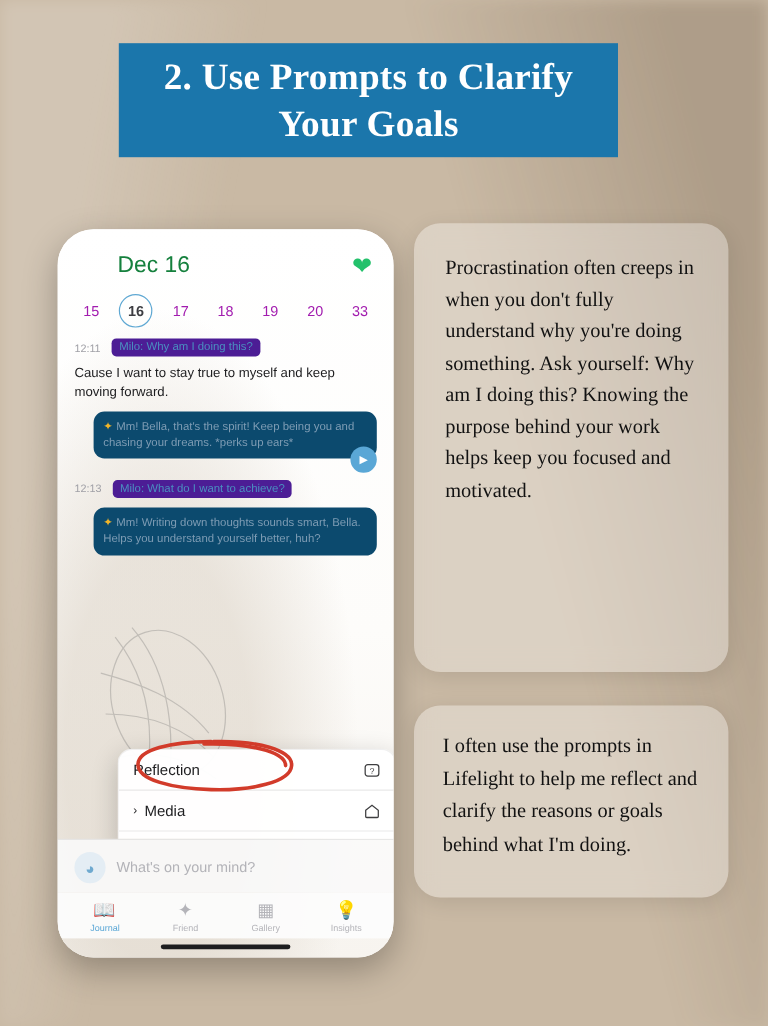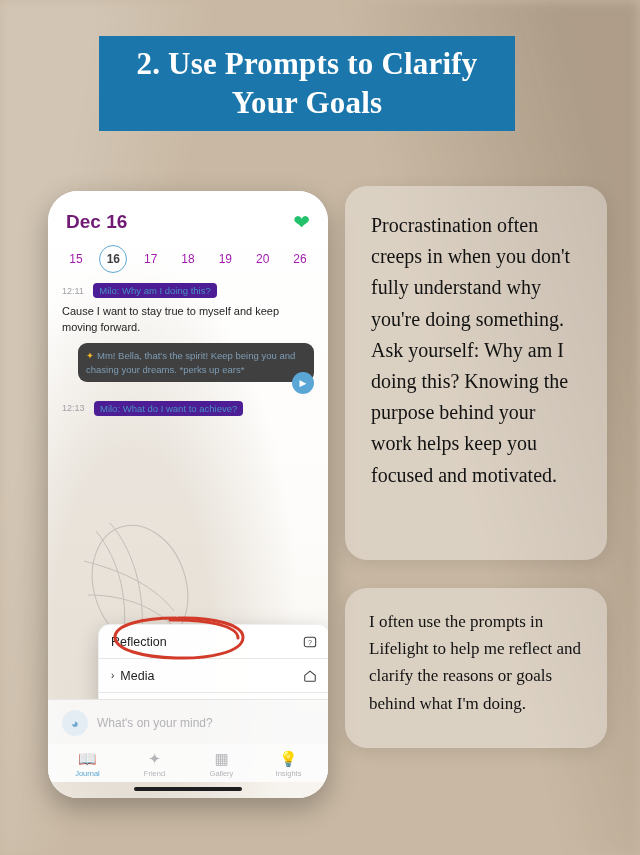--- a/index.html
+++ b/index.html
@@ -78,22 +78,23 @@
     opacity: .30;
   }
 
   .phone-inner { position: relative; height: 100%; display: flex; flex-direction: column; }
 
   .phone-header {
     padding: 20px 18px 6px 18px;
     display: flex; align-items: center; justify-content: space-between;
   }
   .date-title {
-    font-size: 19px; font-weight: 700; color: #701a75;
+    font-size: 19px; font-weight: 400; color: #15803d;
     font-family: "Liberation Sans", sans-serif;
+    margin-left: 32px;
   }
   .heart { color: #23c16b; font-size: 20px; line-height: 1; }
 
   
   .day-strip {
     display: flex; align-items: center; justify-content: space-between;
     padding: 6px 14px 4px 14px;
   }
   .day {
     width: 28px; height: 28px; border-radius: 50%;
@@ -122,21 +123,21 @@
     border-radius: 4px;
     vertical-align: middle;
   }
   .user-text {
     font-size: 11px; color: #1d1d1f; line-height: 1.45;
     font-weight: 400;
     margin-top: 5px;
   }
   .ai-bubble {
     margin-top: 7px;
-    background: #404040;
+    background: #0c4a6e;
     border-radius: 9px;
     padding: 6px 8px 6px 8px;
     font-size: 9.5px;
     color: #7e9cb4;
     line-height: 1.45;
     position: relative;
     margin-left: 16px;
   }
   .ai-bubble .star { color: #f0b429; margin-right: 3px; }
   .play-btn {
@@ -213,21 +214,21 @@
     border-radius: 22px;
     background: rgba(255,255,255,.34);
     backdrop-filter: blur(9px);
     -webkit-backdrop-filter: blur(9px);
     box-shadow: 0 4px 18px rgba(0,0,0,.10);
     padding: 24px 26px;
   }
   .card p {
     font-family: "Liberation Serif", serif;
     color: #121212;
-    font-size: 20px;
+    font-size: 17px;
     line-height: 1.56;
   }
   #card-top { left: 345px; top: 186px; width: 262px; height: 374px; }
   #card-bottom { left: 345px; top: 588px; width: 262px; height: 160px; padding: 20px 24px; }
   #card-bottom p { font-size: 17px; line-height: 1.6; }
 </style>
 </head>
 <body>
 
 <div class="bg"></div>
@@ -258,38 +259,41 @@
       <div class="heart">❤</div>
     </div>
 
     <div class="day-strip">
       <div class="day">15</div>
       <div class="day selected">16</div>
       <div class="day">17</div>
       <div class="day">18</div>
       <div class="day">19</div>
       <div class="day">20</div>
-      <div class="day">26</div>
+      <div class="day">33</div>
     </div>
 
     <div class="chat">
 
       <div class="msg-row">
         <span class="time">12:11</span>
         <span class="prompt-tag">Milo: Why am I doing this?</span>
         <div class="user-text">Cause I want to stay true to myself and keep moving forward.</div>
         <div class="ai-bubble">
           <span class="star">✦</span><span>Mm! Bella, that's the spirit! Keep being you and chasing your dreams. *perks up ears*</span>
         </div>
       </div>
 
       <div class="msg-row" style="margin-top:16px;position:relative;">
         <div class="play-btn" style="top:-26px;right:0;bottom:auto;">▶</div>
         <span class="time">12:13</span>
         <span class="prompt-tag">Milo: What do I want to achieve?</span>
+        <div class="ai-bubble">
+          <span class="star">✦</span><span>Mm! Writing down thoughts sounds smart, Bella. Helps you understand yourself better, huh?</span>
+        </div>
       </div>
 
       <div class="context-menu">
         <div class="menu-item">
           <div class="left">
             <span>Reflection</span>
           </div>
           <span class="menu-icon">
             <svg viewBox="0 0 16 16" width="14" height="14" fill="none" stroke="currentColor" stroke-width="1.2">
               <rect x="1.5" y="2.5" width="13" height="11" rx="2.5"></rect>

